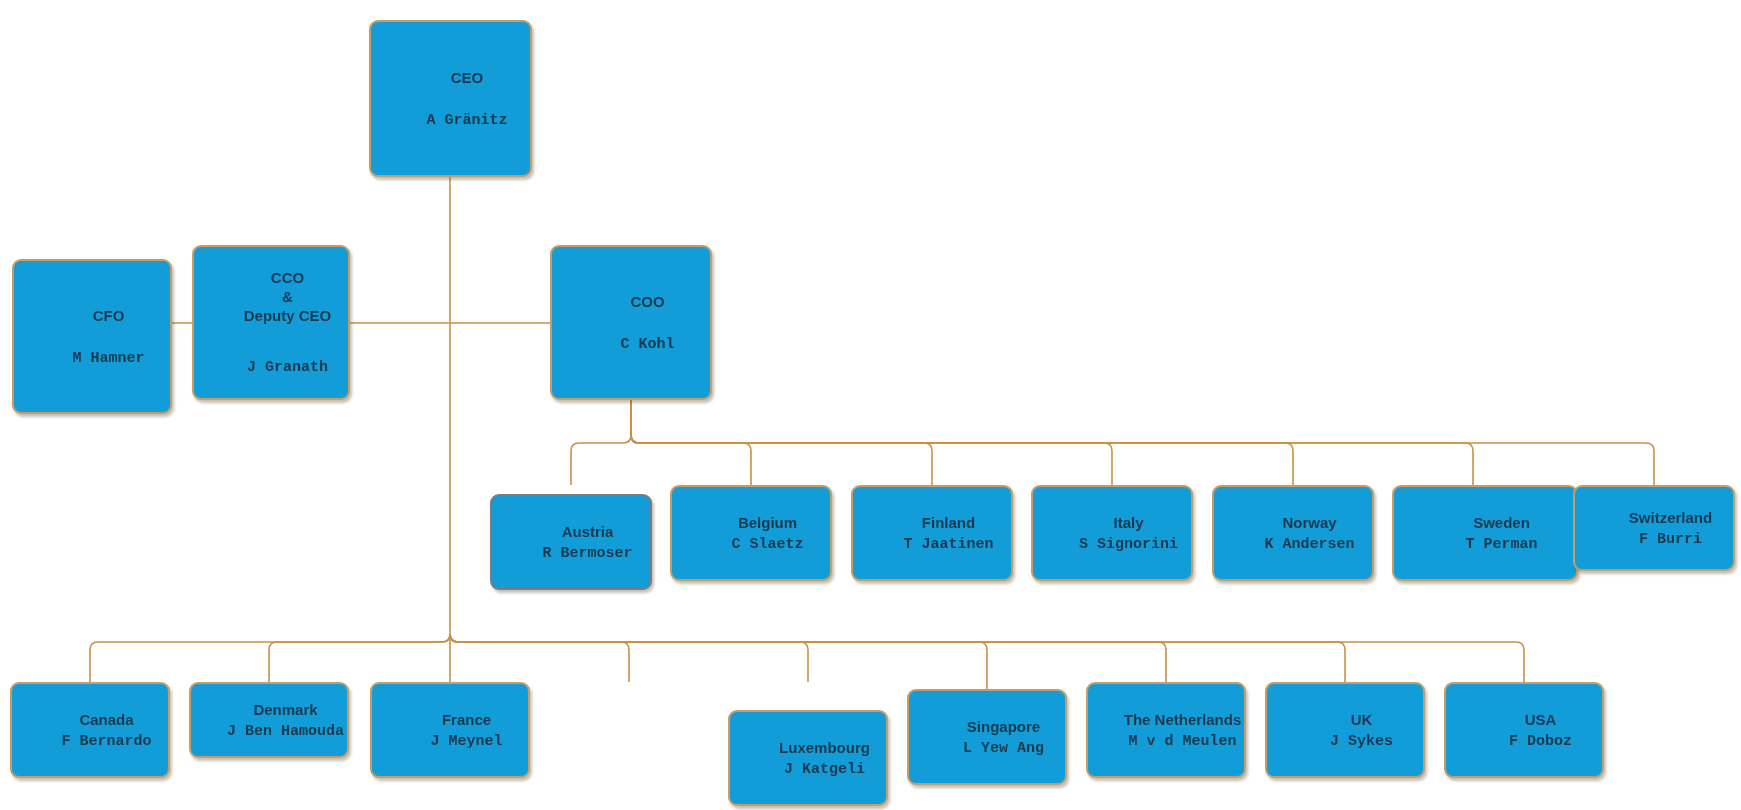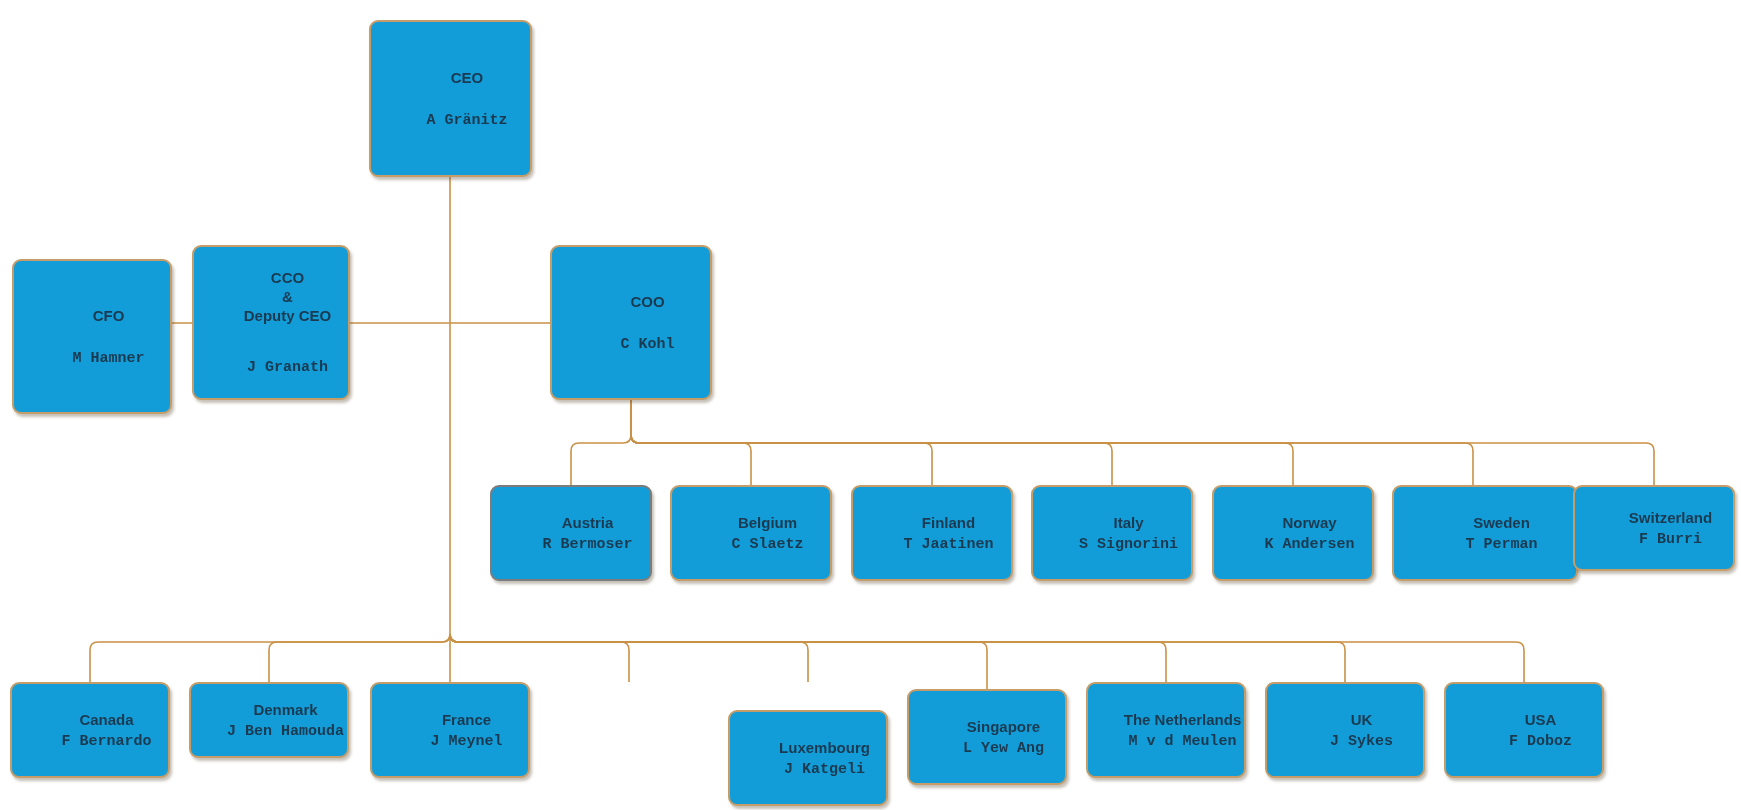--- a/index.html
+++ b/index.html
@@ -20,21 +20,21 @@
     box-shadow:2px 3px 3px rgba(90,75,50,0.35);
     display:flex;flex-direction:column;align-items:center;justify-content:center;
     text-align:center;
     color:var(--text,#1b3a50);
     font-weight:bold;
     font-size:15px;
     box-sizing:border-box;
     cursor:default;
     padding-left:33px;
   }
-  .node.gray{border-color:var(--border-alt,#7c7c7c);}
+  .node.gray{border-color:var(--border-alt,#7c7c7c);margin-top:9px;}
   .node.big{gap:24px;}
   .node.small{gap:3px;line-height:20px;}
   .node .t{white-space:pre-line;line-height:19px;}
   .node .n{line-height:19px;font-family:Liberation Mono, monospace;}
 </style>
 </head>
 <body>
 
 <div id="canvas">
 

